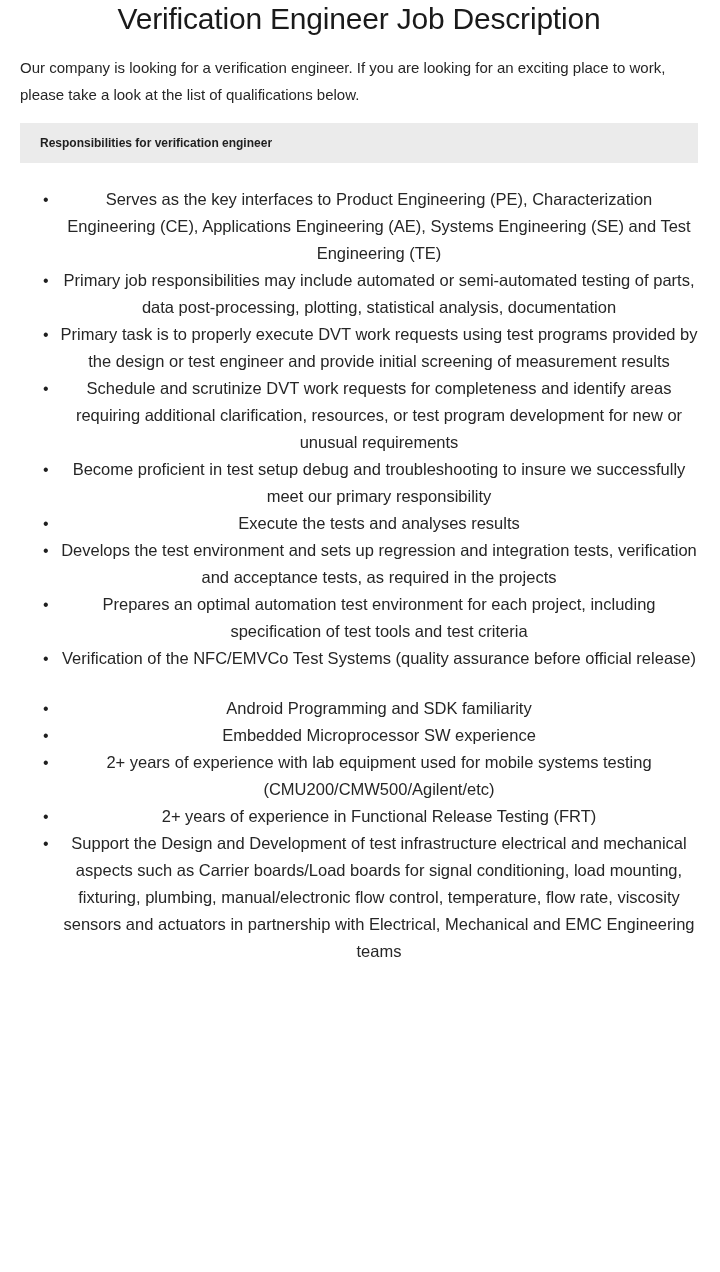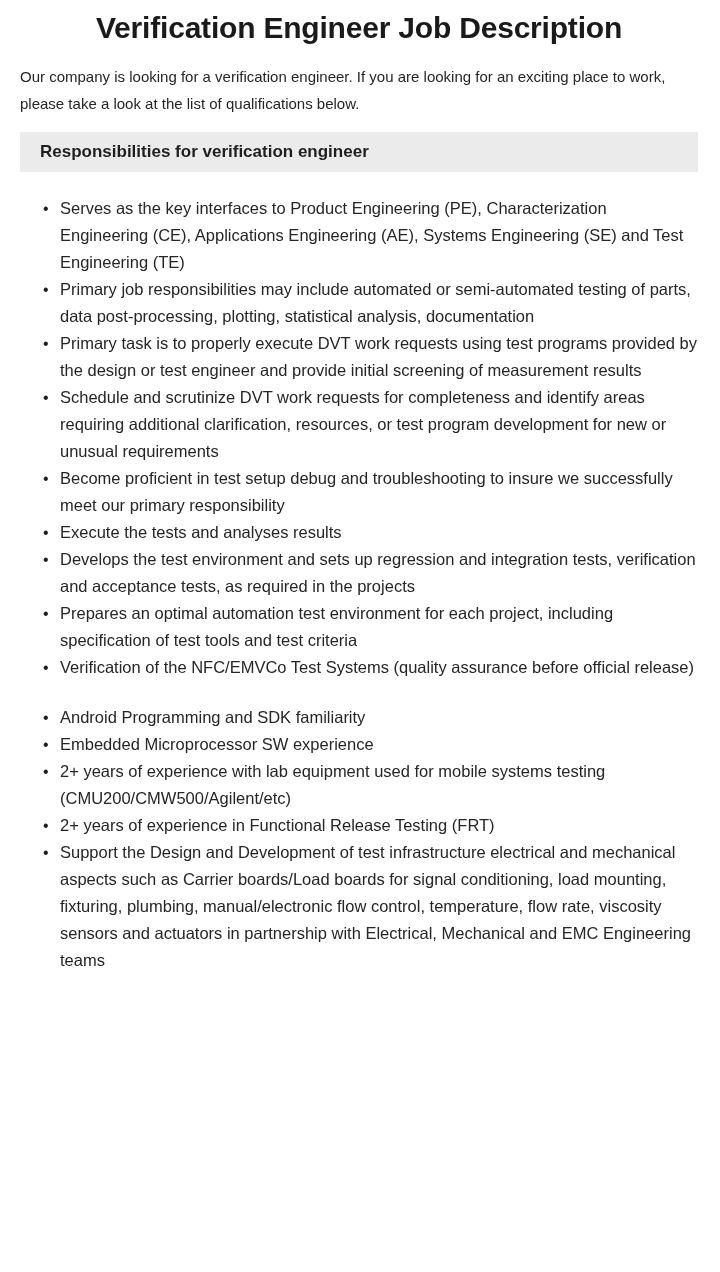--- a/index.html
+++ b/index.html
@@ -13,47 +13,47 @@
     min-height: 1272px;
     font-family: "Liberation Sans", "DejaVu Sans", sans-serif;
     color: #232323;
     -webkit-font-smoothing: antialiased;
   }
   .page {
     padding: 0 22px 26px 20px;
   }
   .page-title {
     font-size: 30px;
-    font-weight: 700;
+    font-weight: 400;
     letter-spacing: -0.2px;
     text-align: center;
     color: #1a1a1a;
     margin: 0;
-    padding-top: 9px;
     line-height: 38px;
   }
   .intro {
     font-size: 15px;
     line-height: 27px;
     margin: 16px 0 0 0;
     color: #262626;
   }
   .section-header {
     margin-top: 15px;
     background: #ebebeb;
-    font-size: 17px;
+    font-size: 12px;
     font-weight: 700;
     color: #1f1f1f;
     line-height: 20px;
     padding: 10px 20px;
   }
   ul.bullet-list {
     list-style: none;
     margin: 23px 0 0 0;
     padding: 0 0 0 40px;
+    text-align: center;
   }
   ul.bullet-list li {
     position: relative;
     font-size: 16.5px;
     line-height: 27px;
     color: #262626;
     margin: 0;
   }
   ul.bullet-list li::before {
     content: "\2022";

